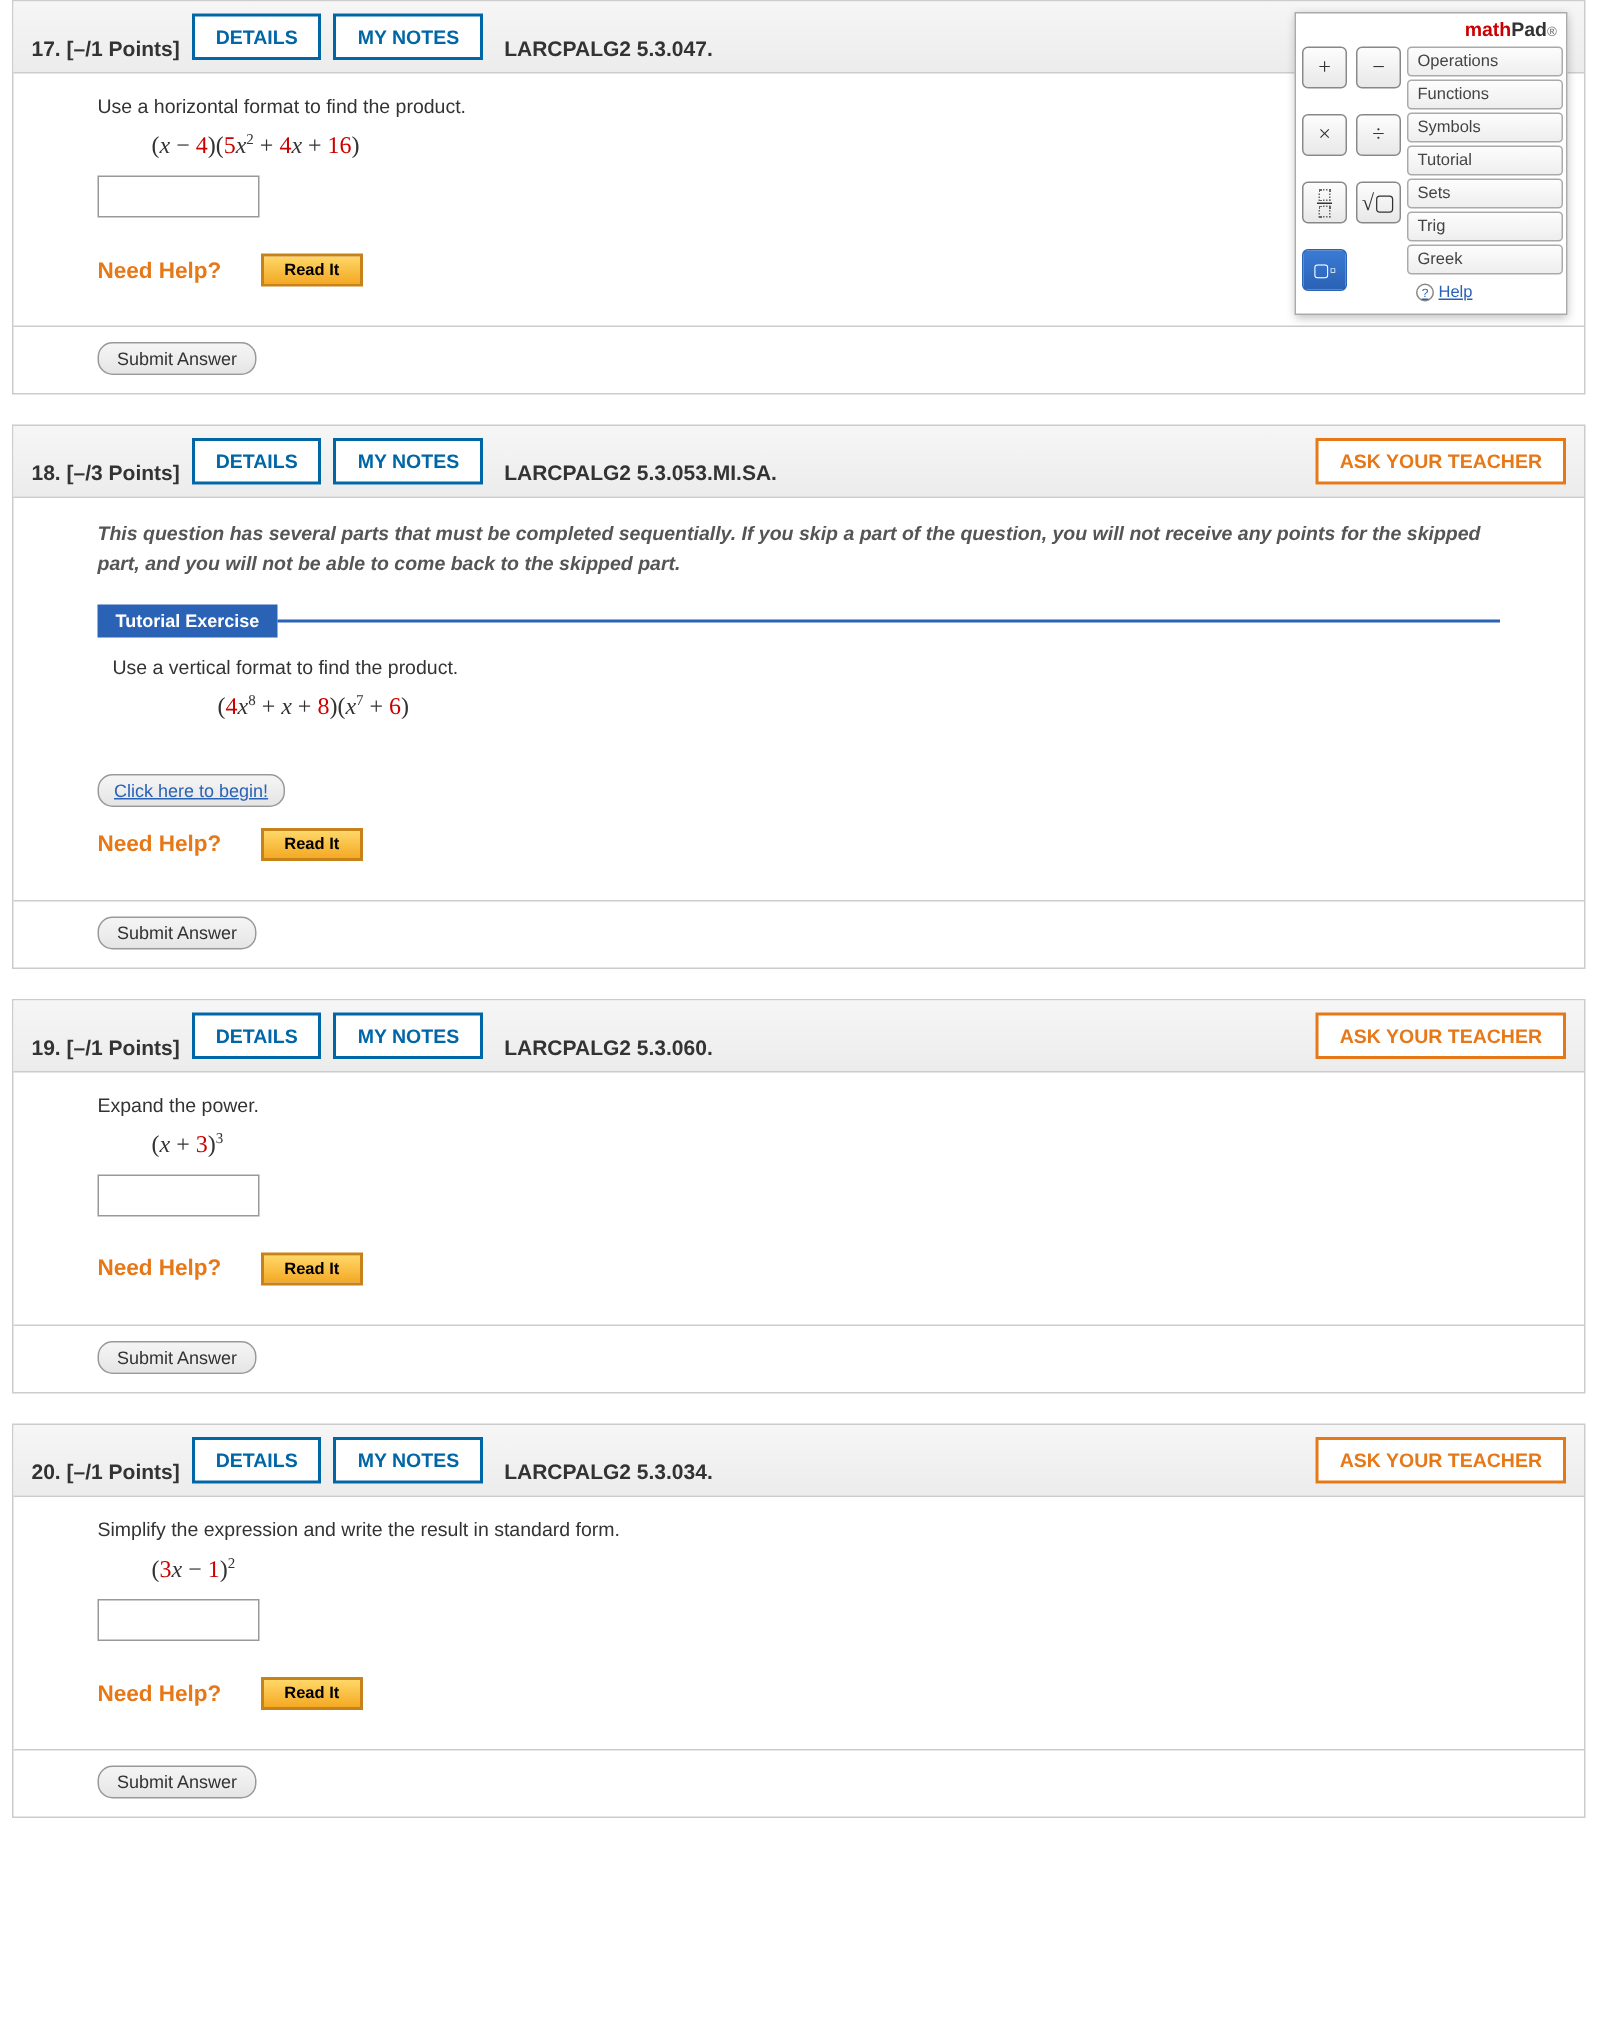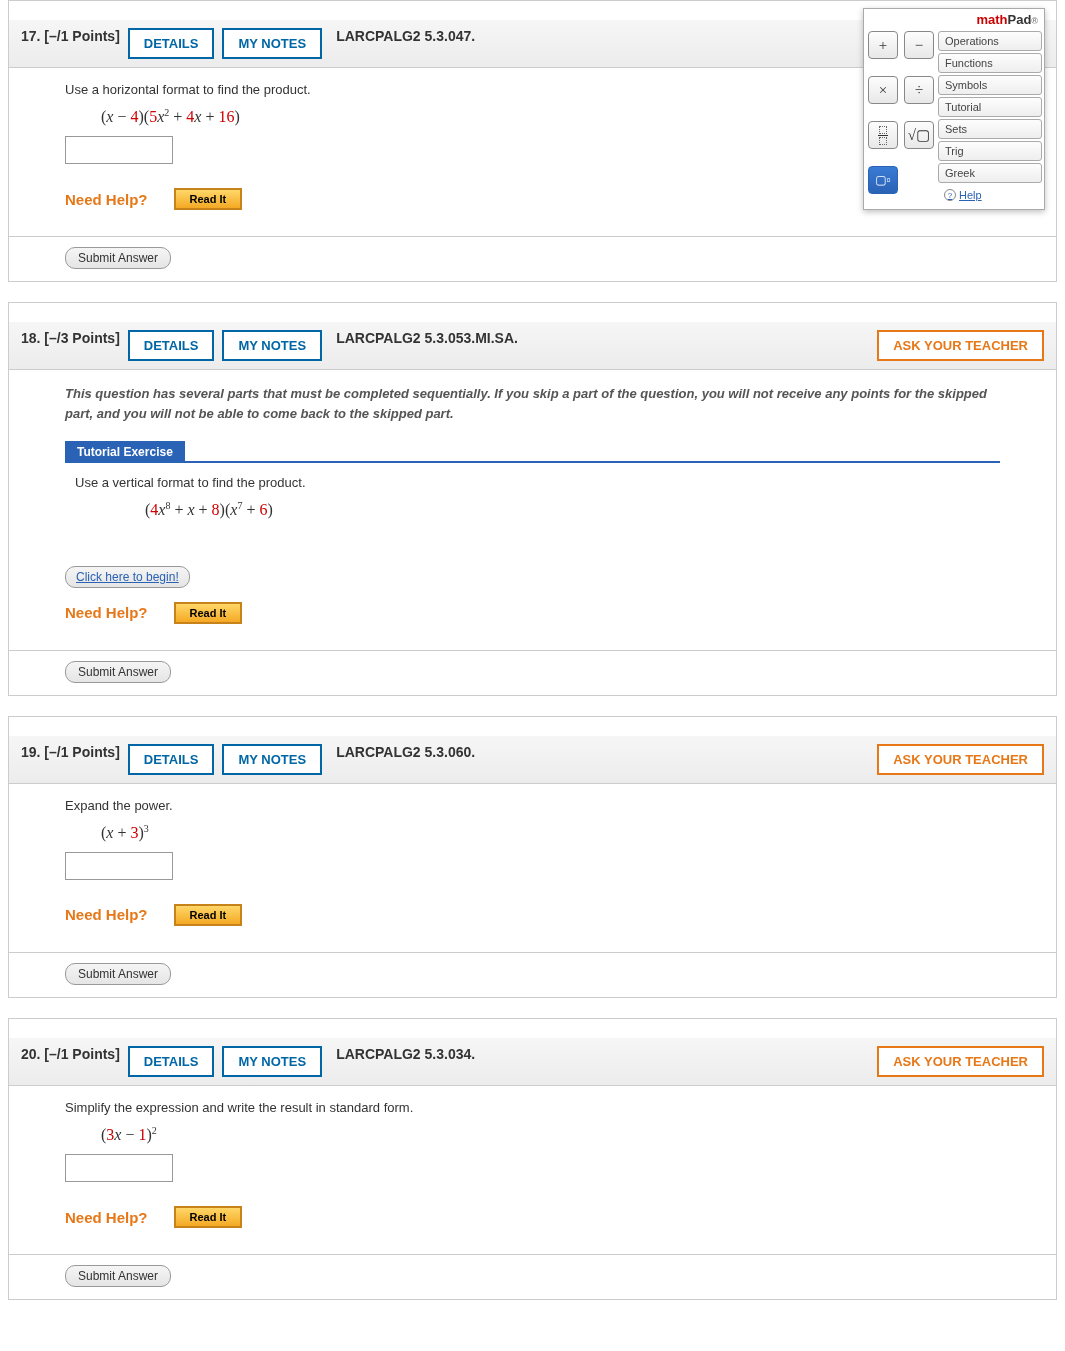--- a/index.html
+++ b/index.html
@@ -13,23 +13,22 @@
     .question-block { 
       border: 1px solid #ccc;
       margin-bottom: 20px;
       background: #fff;
     }
     .question-header {
       background: linear-gradient(#f6f6f6, #ececec);
       border-bottom: 1px solid #ccc;
       padding: 8px 12px;
       display: flex;
-      align-items: flex-start;
+      align-items: flex-end;
       gap: 8px;
-      margin-top: 19px;
     }
     .q-num-pts {
       font-weight: bold;
       color: #333;
       font-size: 14px;
     }
     .header-btn {
       background: #fff;
       border: 2px solid #0066a6;
       color: #0066a6;
@@ -105,21 +104,21 @@
     }
     .notice-italic {
       font-style: italic;
       color: #555;
       margin-bottom: 18px;
       line-height: 1.5;
       font-weight: bold;
     }
     .tutorial-bar {
       display: flex;
-      align-items: flex-end;
+      align-items: flex-start;
       margin-bottom: 12px;
     }
     .tutorial-label {
       background: #2a62b5;
       color: #fff;
       font-weight: bold;
       font-size: 12px;
       padding: 4px 12px;
     }
     .tutorial-line {
@@ -132,21 +131,21 @@
     .click-begin {
       display: inline-block;
       background: linear-gradient(#f5f5f5,#e5e5e5);
       border: 1px solid #999;
       border-radius: 10px;
       padding: 3px 10px;
       color: #2a62b5;
       text-decoration: underline;
       font-size: 12px;
       cursor: pointer;
-      margin-top: 36px;
+      margin-top: 24px;
       margin-bottom: 6px;
     }
     
     .mathpad {
       position: absolute;
       right: 12px; top: 8px;
       background: #fff;
       border: 1px solid #aaa;
       box-shadow: 0 2px 6px rgba(0,0,0,0.25);
       width: 182px;

